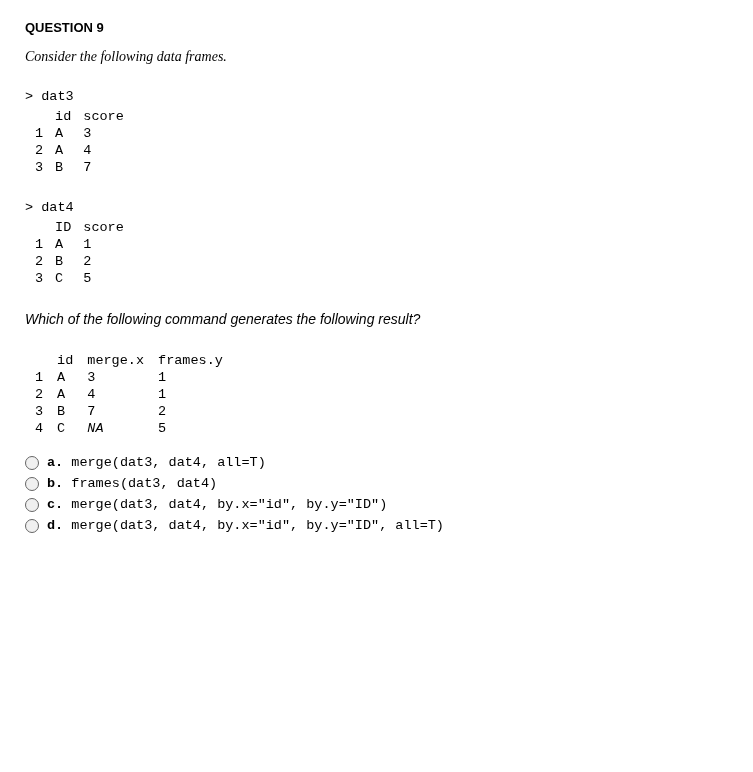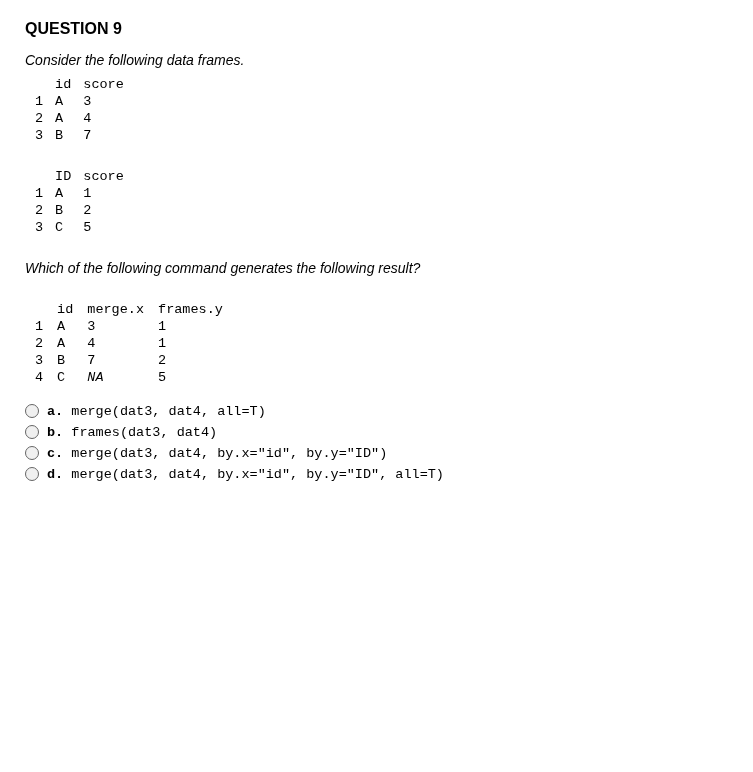--- a/index.html
+++ b/index.html
@@ -13,29 +13,30 @@
       font-family: Arial, Helvetica, sans-serif;
       font-size: 14px;
       color: #000000;
       padding: 20px 25px;
       width: 753px;
       min-height: 772px;
     }
 
     .question-header {
       font-weight: bold;
-      font-size: 16px;
+      font-size: 13px;
       margin-bottom: 14px;
       text-transform: uppercase;
     }
 
     .intro-text {
       font-style: italic;
       font-size: 14px;
-      margin-bottom: 8px;
+      margin-bottom: 24px;
+      font-family: Liberation Serif, serif;
     }
 
     .code-block {
       font-family: 'Courier New', Courier, monospace;
       font-size: 13.5px;
       margin-bottom: 24px;
     }
 
     .code-table {
       font-family: 'Courier New', Courier, monospace;
@@ -79,21 +80,21 @@
       min-width: 20px;
       padding-left: 0;
     }
 
     .options-section {
       margin-top: 4px;
     }
 
     .option-row {
       display: flex;
-      align-items: flex-start;
+      align-items: flex-end;
       margin-bottom: 6px;
     }
 
     .radio-circle {
       width: 14px;
       height: 14px;
       border-radius: 50%;
       border: 1.5px solid #666;
       background: #f0f0f0;
       margin-right: 8px;
@@ -117,20 +118,21 @@
     }
   </style>
 </head>
 <body>
 
 <div class="question-header">QUESTION 9</div>
 
 <div class="intro-text">Consider the following data frames.</div>
 
 <div class="code-block">
+  <div class="section-prompt">&gt; dat3</div>
   <table class="code-table">
     <tbody>
         <tr>
       <td></td>
       <td>id</td>
       <td>score</td>
     </tr>
     <tr>
       <td>1</td>
       <td>A</td>
@@ -144,20 +146,21 @@
     <tr>
       <td>3</td>
       <td>B</td>
       <td>7</td>
     </tr>
   </tbody>
     </table>
 </div>
 
 <div class="code-block">
+  <div class="section-prompt">&gt; dat4</div>
   <table class="code-table">
     <tbody>
         <tr>
       <td></td>
       <td>ID</td>
       <td>score</td>
     </tr>
     <tr>
       <td>1</td>
       <td>A</td>

